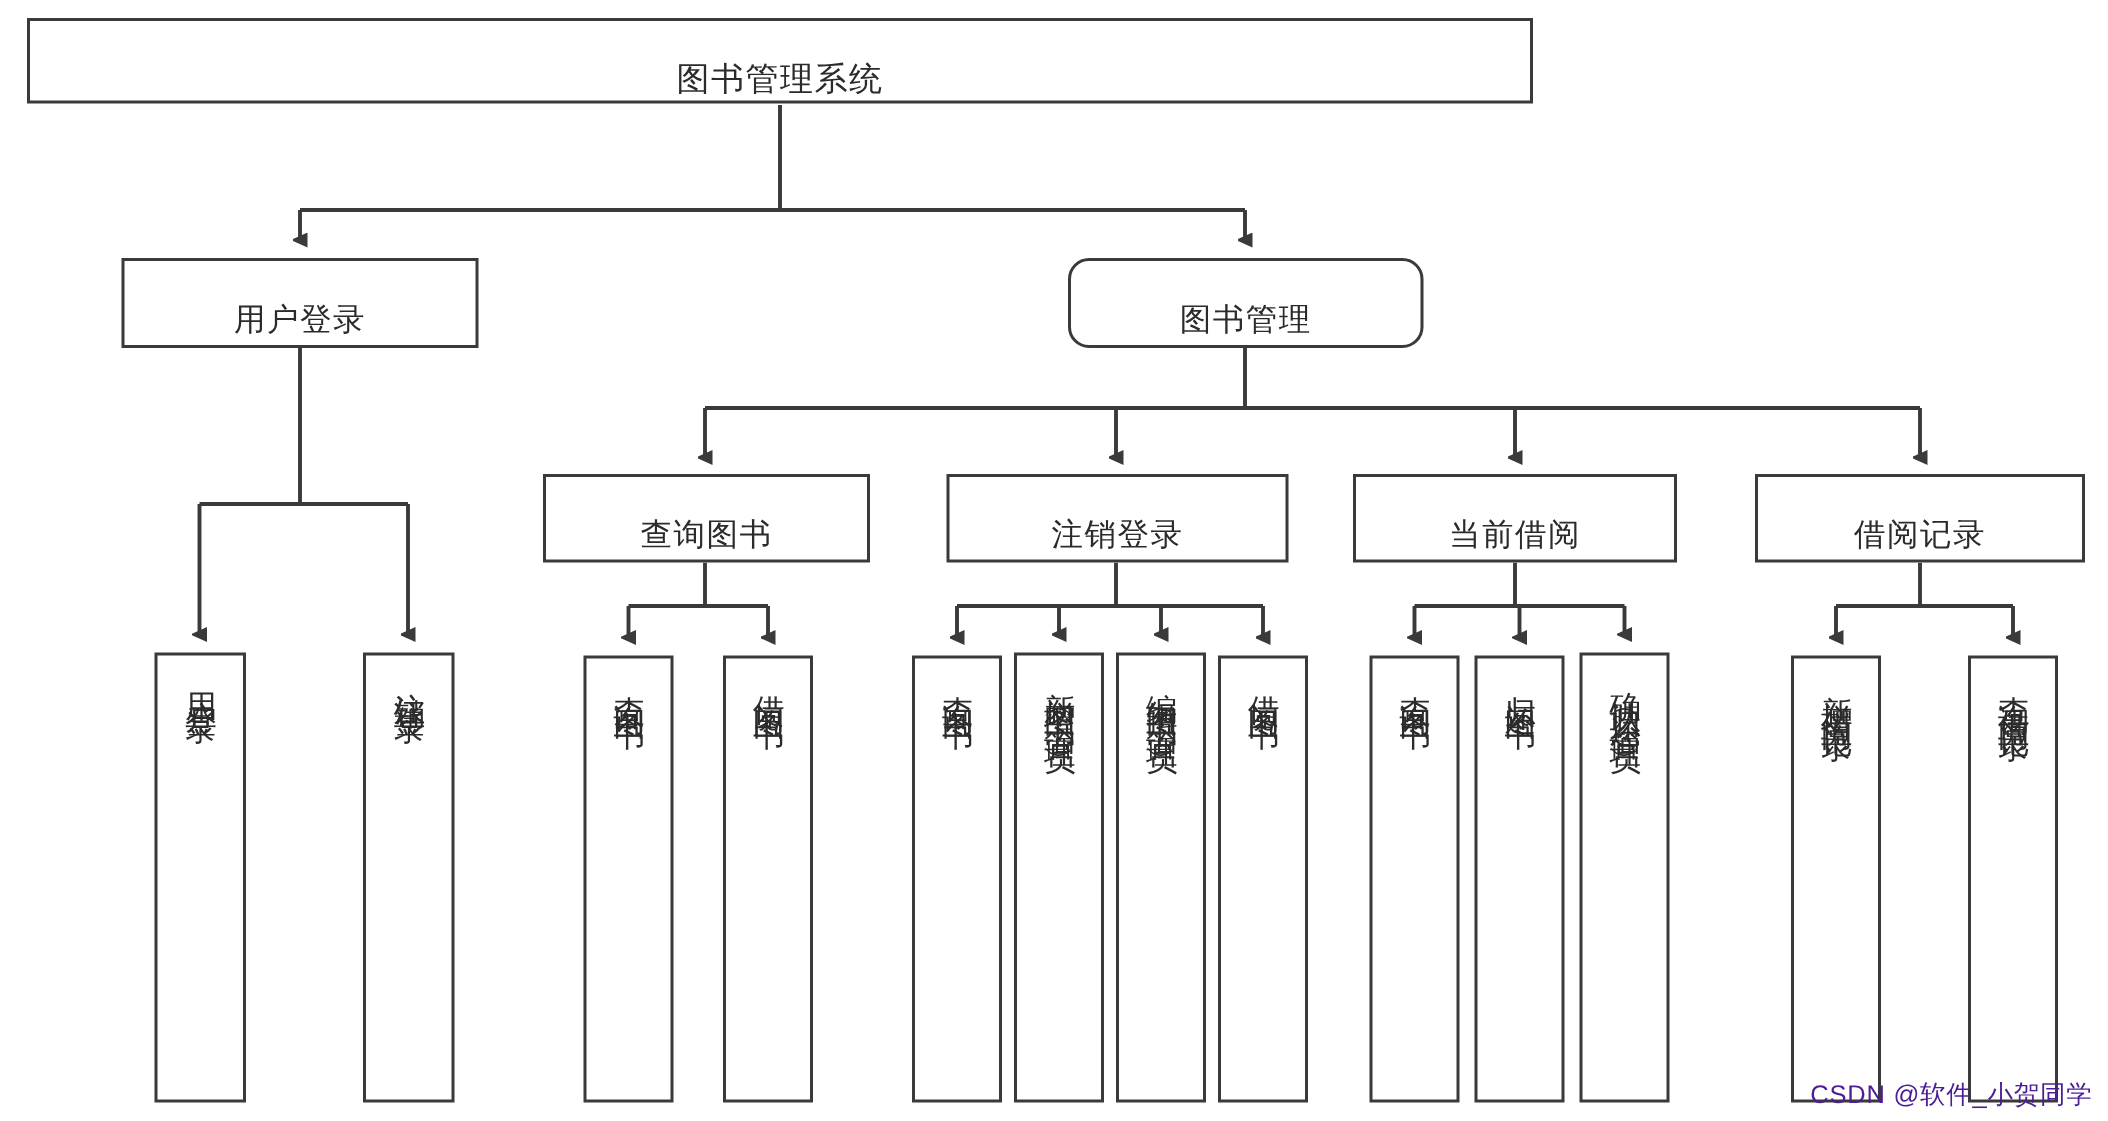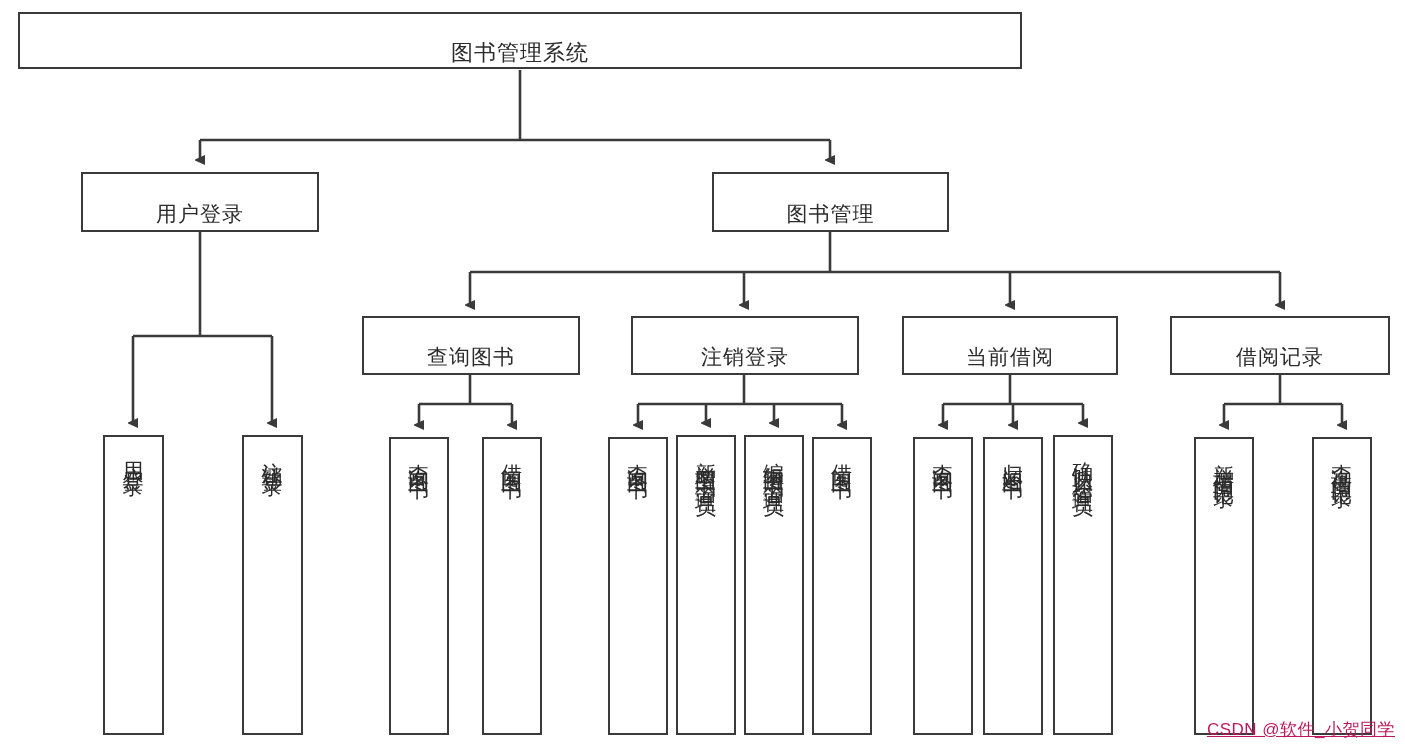--- a/index.html
+++ b/index.html
@@ -59,26 +59,25 @@
     display: block;
     margin: 0 auto;
   }
   .node.root .label {
     font-size: 22px;
   }
   #watermark {
     position: absolute;
     right: 10px;
     bottom: 6px;
-    color: #be185d;
+    color: #4c1d95;
     font-size: 17px;
     letter-spacing: 0.5px;
     z-index: 5;
     white-space: nowrap;
-    text-decoration: underline;
   }
 </style>
 </head>
 <body>
 
 <div id="diagram-root">
 
   <svg id="diagram-svg" viewBox="0 0 1405 747" xmlns="http://www.w3.org/2000/svg">
     <defs>
       <marker id="arrow" markerWidth="10" markerHeight="10" refX="5" refY="5" orient="auto" markerUnits="userSpaceOnUse">
@@ -129,21 +128,21 @@
     </g>
   </svg>
 
   <div class="node root" style="left:18px; top:12px; width:1004px; height:57px;">
     <span class="label">图书管理系统</span>
   </div>
 
   <div class="node" style="left:81px; top:172px; width:238px; height:60px;">
     <span class="label">用户登录</span>
   </div>
-  <div class="node" style="left:712px; top:172px; width:237px; height:60px;">
+  <div class="node" style="left:712px; top:172px; width:237px; height:60px;border-radius:14px;">
     <span class="label">图书管理</span>
   </div>
 
   <div class="node" style="left:362px; top:316px; width:218px; height:59px;">
     <span class="label">查询图书</span>
   </div>
   <div class="node" style="left:631px; top:316px; width:228px; height:59px;">
     <span class="label">注销登录</span>
   </div>
   <div class="node" style="left:1170px; top:316px; width:220px; height:59px;">

